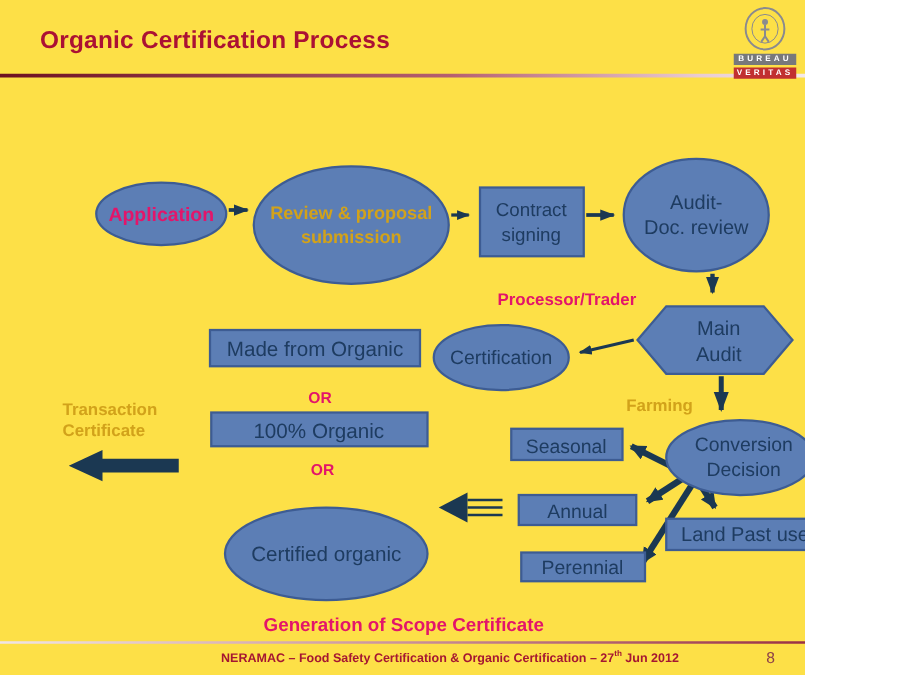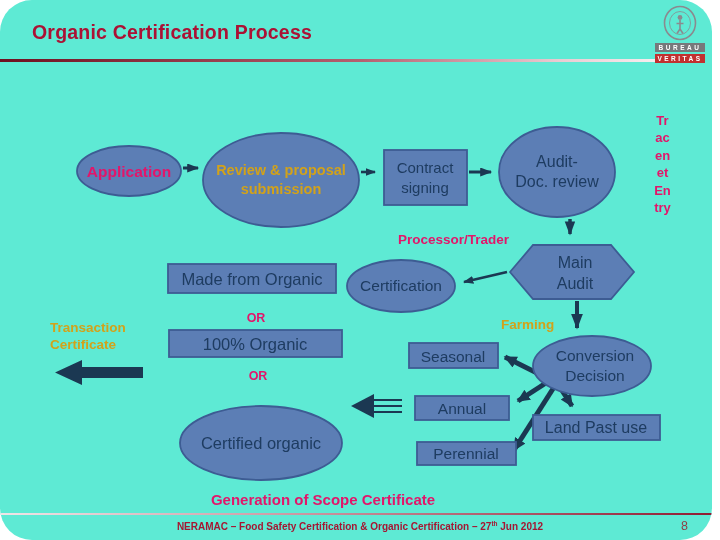--- a/index.html
+++ b/index.html
@@ -1,18 +1,18 @@
 <!DOCTYPE html>
 <html><head>
 <meta charset="utf-8">
 <style>
   html,body { margin:0; padding:0; background:#ffffff; }
   .slide {
-    position:relative; width:712px; height:540px; background:#5eead4;
-    font-family:"Liberation Sans", sans-serif; overflow:hidden;border-radius:32px;
+    position:relative; width:644px; height:540px; background:#fde047;
+    font-family:"Liberation Sans", sans-serif; overflow:hidden;
   }
   .title {
     position:absolute; left:32px; top:21px; font-size:19.5px; font-weight:bold;
     color:#AB1134; letter-spacing:0.2px;
   }
   .title-rule {
     position:absolute; left:0; top:59px; width:657px; height:2.5px;
     background:linear-gradient(to right,#6E1020,#B56070 55%,#E9CBD1 85%,#F6EEEF);
   }
   .logo { position:absolute; right:7px; top:5px; width:50px; }

